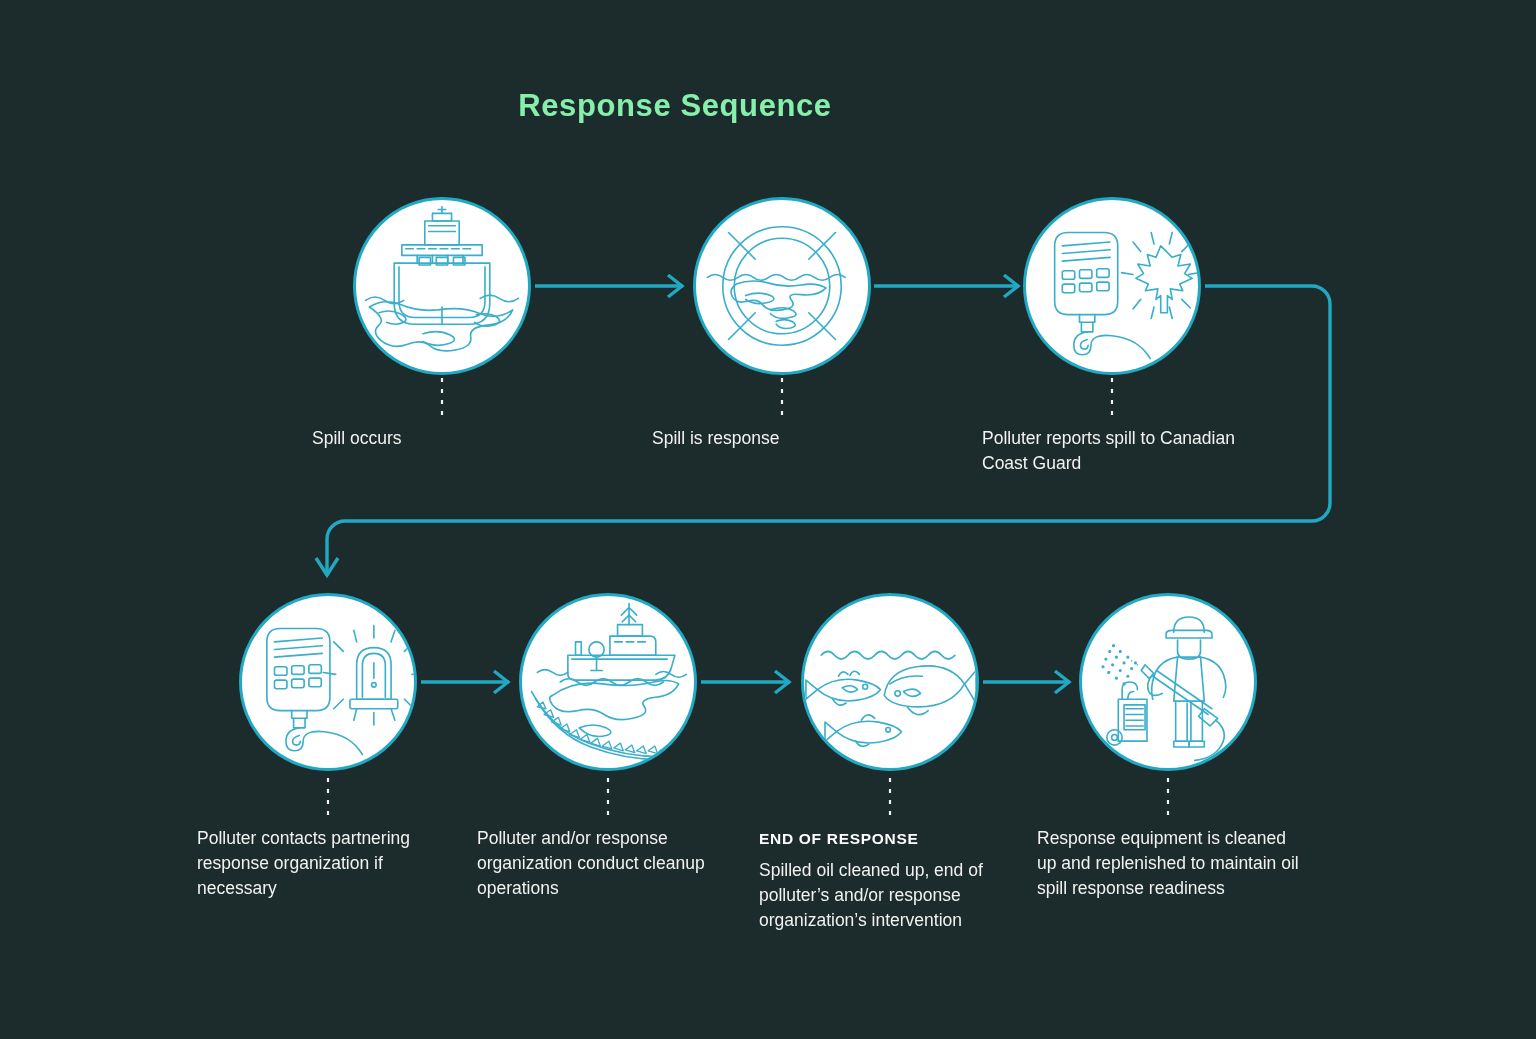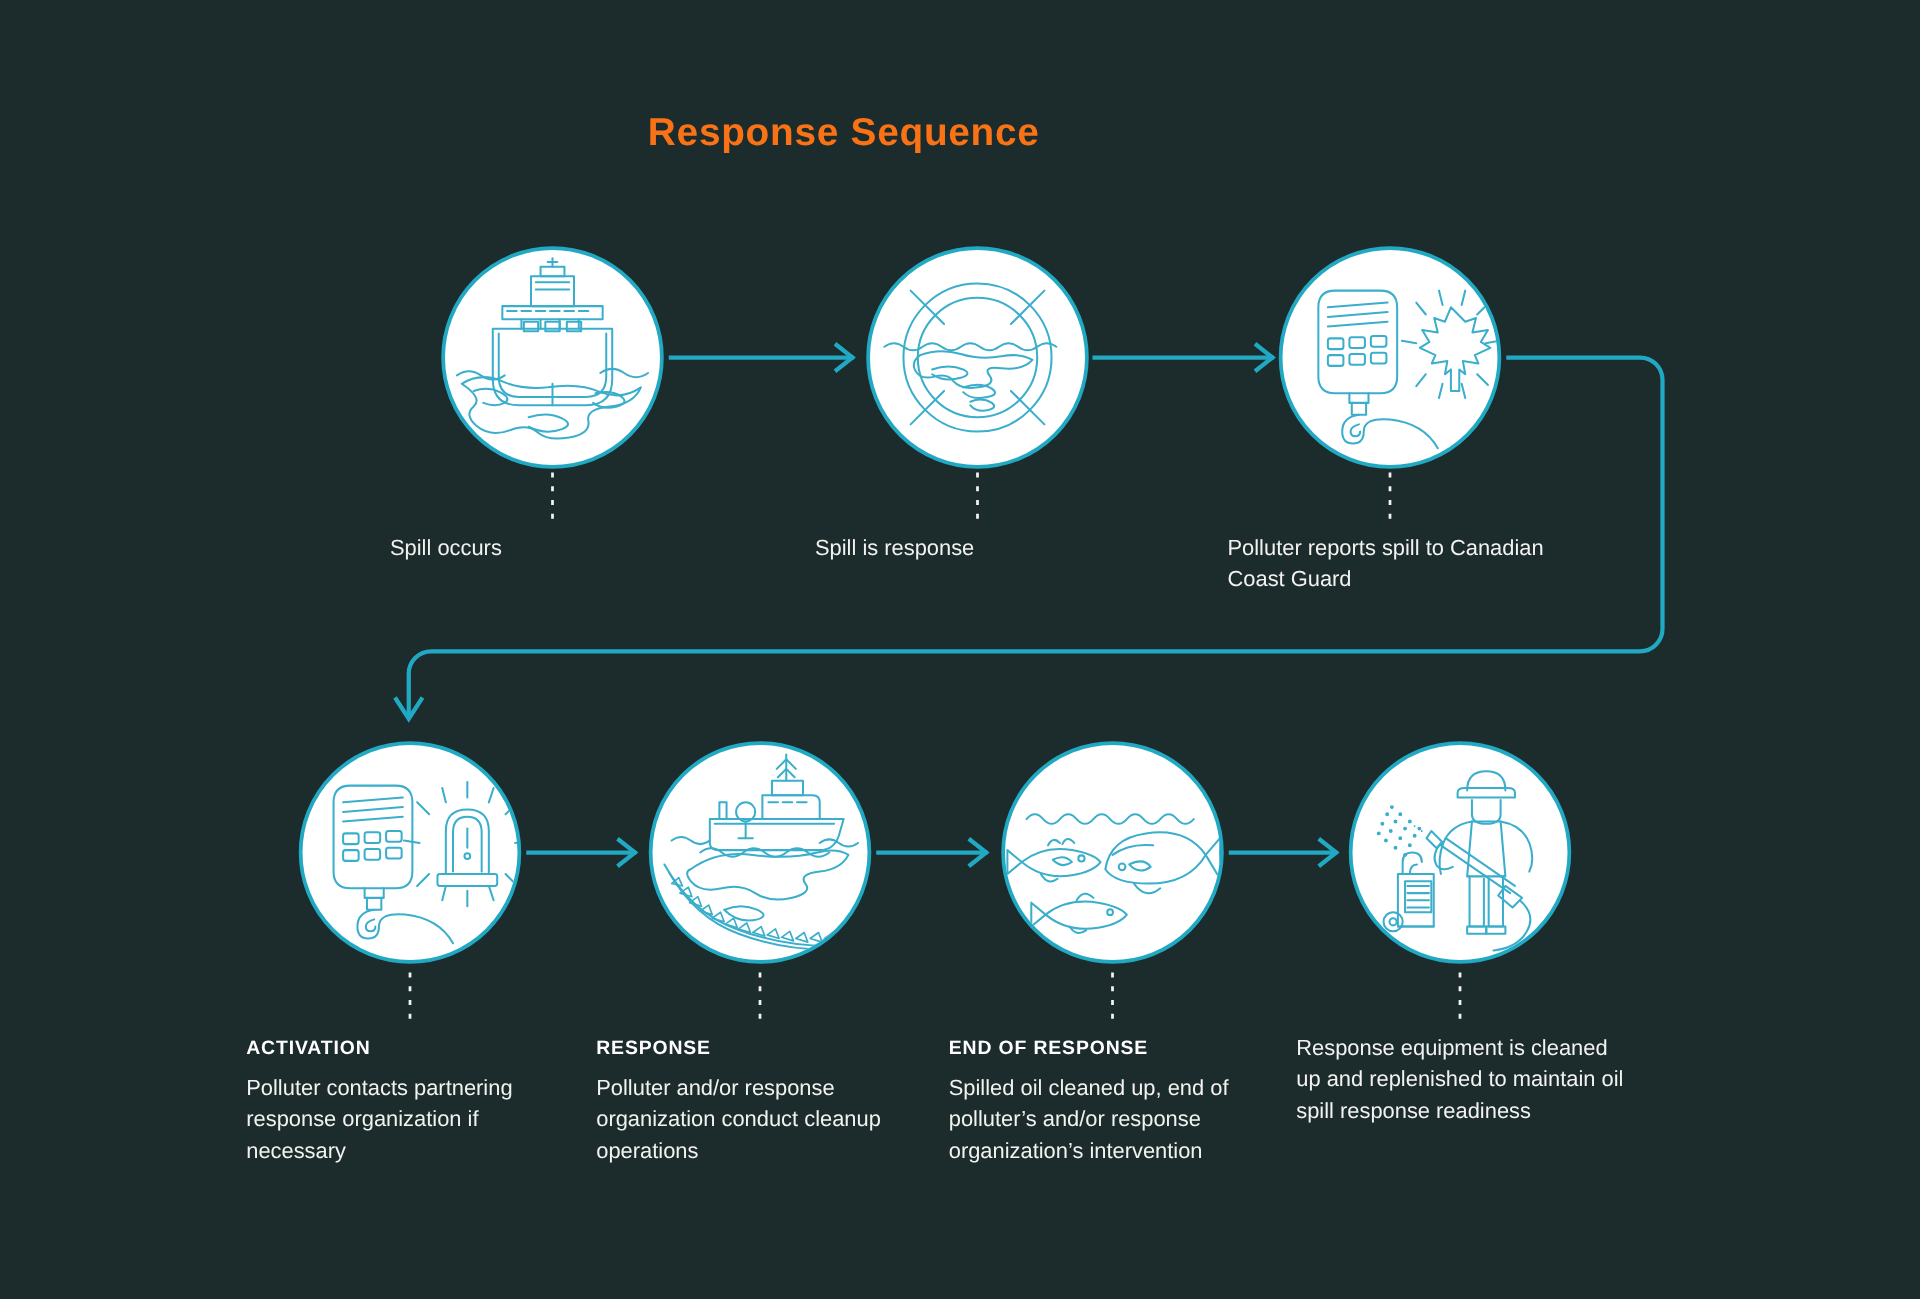--- a/index.html
+++ b/index.html
@@ -9,21 +9,21 @@
     font-family:"Liberation Sans", sans-serif;
     overflow:hidden;
     position:relative;
   }
   #stage{position:absolute;inset:0;}
 
   
   .title{
     position:absolute;top:88px;left:0;width:1350px;
     text-align:center;
-    color:#f97316;
+    color:#86efac;
     font-size:31px;
     font-weight:bold;
     letter-spacing:0.6px;
   }
 
   
   #wires{position:absolute;left:0;top:0;width:1536px;height:1039px;pointer-events:none;}
 
   
   .node{position:absolute;}
@@ -240,21 +240,20 @@
 
           <path d="M120 108 L120 72 q0 -18 18 -18 q18 0 18 18 L156 108 Z"></path>
           <path d="M126 106 L126 73 q0 -13 12 -13 q12 0 12 13 L150 106"></path>
           <rect x="113" y="108" width="50" height="10" rx="2"></rect>
           <line x1="138" y1="70" x2="138" y2="86"></line>
           <circle cx="138" cy="93" r="2.4"></circle>
         </g>
       </svg>
     </div>
     <div class="caption cap-r2" style="left:197px;top:826px;">
-      <span class="stage-name">ACTIVATION</span>
       <span class="desc">Polluter contacts partnering response organization if necessary</span>
     </div>
   </div>
 
   <div class="node">
     <div class="bubble" style="left:519px;top:593px;">
       <svg viewBox="0 0 180 180">
         <g fill="none" stroke="#3aaecb" stroke-width="1.7" stroke-linejoin="round" stroke-linecap="round">
 
           <path d="M48 62 L48 82 q0 6 8 6 L140 88 q12 0 16 -12 L160 62 Z"></path>
@@ -286,21 +285,20 @@
             <path d="M16 116 l6 -5 l3 7 Z M23 124 l7 -5 l3 8 Z M31 132 l7 -5 l3 8 Z
                      M40 139 l7 -5 l3 8 Z M50 145 l7 -5 l3 8 Z M61 150 l7 -5 l3 8 Z
                      M72 154 l7 -5 l3 8 Z M84 157 l7 -5 l3 8 Z M96 159 l7 -5 l3 8 Z
                      M108 161 l7 -5 l3 8 Z M120 162 l7 -5 l3 8 Z M132 162 l7 -5 l3 8 Z
                      M144 162 l7 -5 l3 8 Z"></path>
           </g>
         </g>
       </svg>
     </div>
     <div class="caption cap-r2" style="left:477px;top:826px;">
-      <span class="stage-name">RESPONSE</span>
       <span class="desc">Polluter and/or response organization conduct cleanup operations</span>
     </div>
   </div>
 
   <div class="node">
     <div class="bubble" style="left:801px;top:593px;">
       <svg viewBox="0 0 180 180">
         <g fill="none" stroke="#3aaecb" stroke-width="1.7" stroke-linejoin="round" stroke-linecap="round">
 
           <path d="M18 62 q7 -8 14 0 t14 0 t14 0 t14 0 t14 0 t14 0 t14 0 t14 0 t14 0 t14 0"></path>

